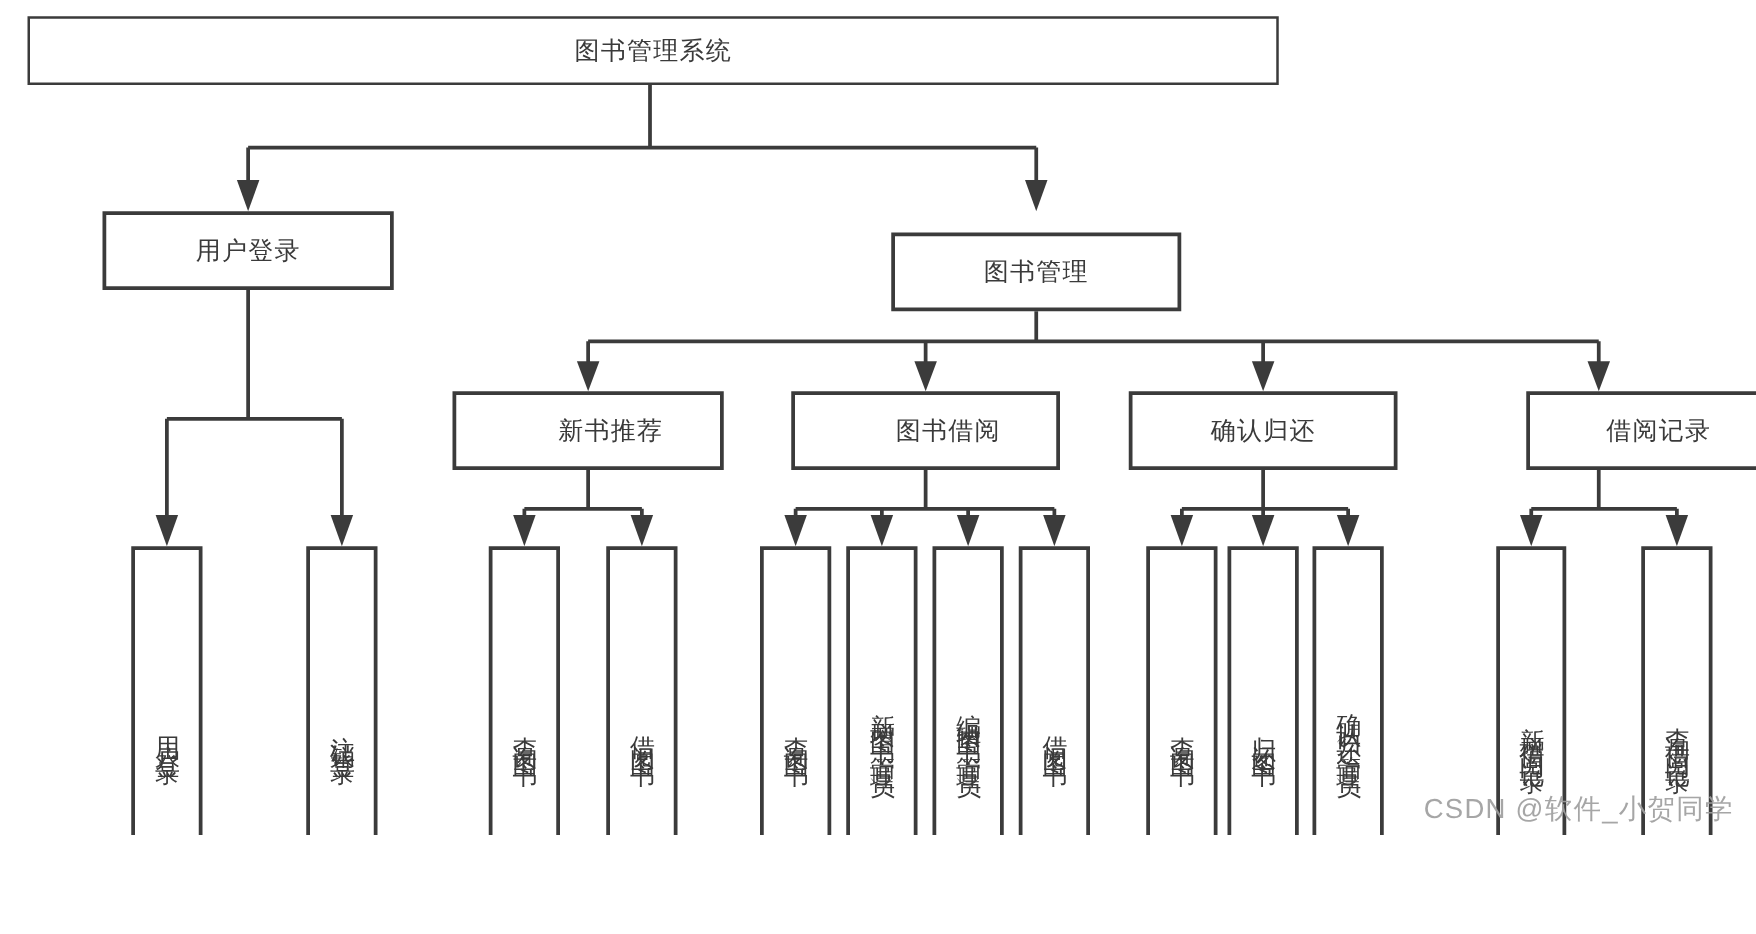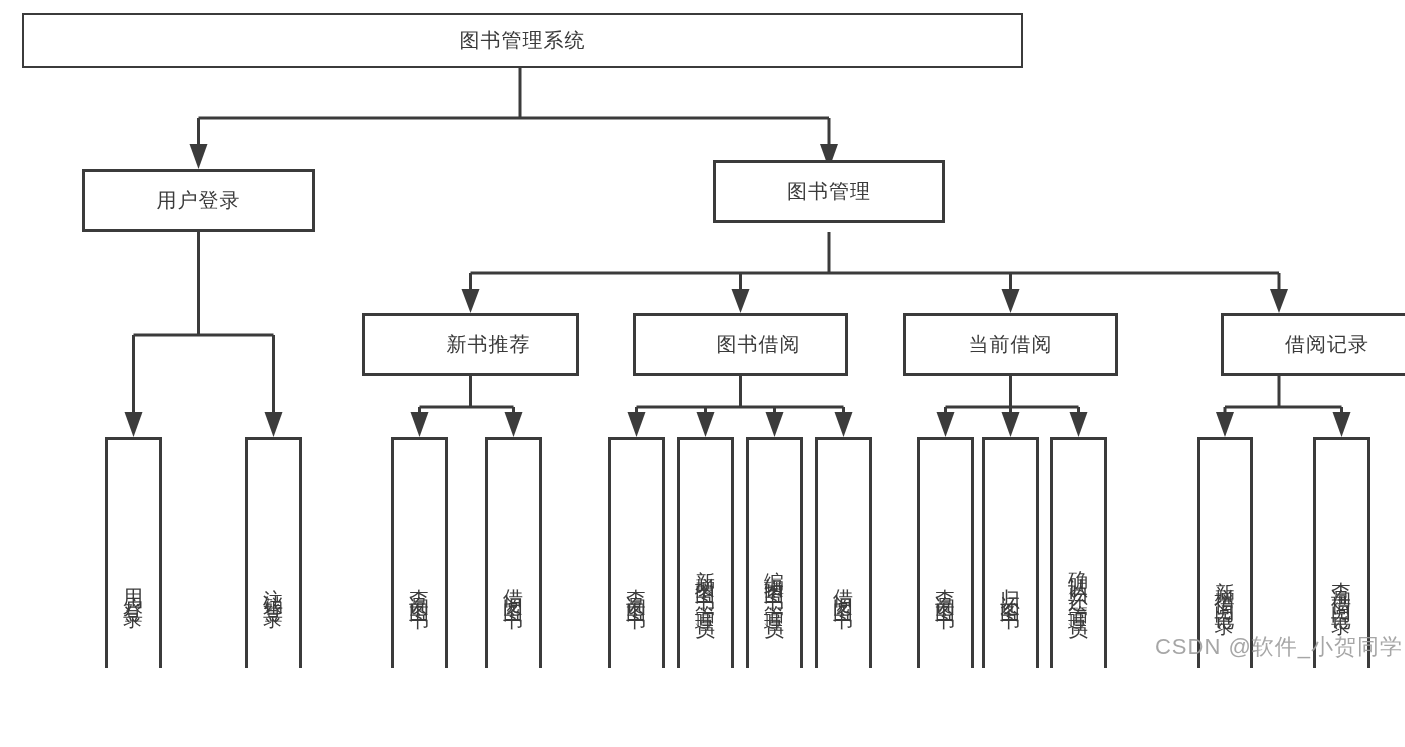--- a/index.html
+++ b/index.html
@@ -32,21 +32,21 @@
   .node.root { border-width: 2px; }
   .node .vtext {
     writing-mode: vertical-lr;
     text-orientation: mixed;
     letter-spacing: 7px;
     line-height: 1;
     white-space: nowrap;
   }
   .watermark {
     position: absolute;
-    right: 2px;
+    right: 18px;
     bottom: 6px;
     z-index: 3;
     font-size: 22px;
     color: rgba(158,158,158,0.92);
     letter-spacing: 1px;
     white-space: nowrap;
     margin-top: 35px;
   }
 </style>
 </head>
@@ -128,32 +128,32 @@
     </g>
   </svg>
 
   <div class="node root" style="left:22px; top:13px; width:1001px; height:55px;">
     <span>图书管理系统</span>
   </div>
 
   <div class="node" style="left:82px; top:169px; width:233px; height:63px;">
     <span>用户登录</span>
   </div>
-  <div class="node" style="left:713px; top:160px; width:232px; height:63px;">
+  <div class="node" style="left:713px; top:186px; width:232px; height:63px;">
     <span>图书管理</span>
   </div>
 
   <div class="node" style="left:362px; top:313px; width:217px; height:63px;padding-left:36px;">
     <span>新书推荐</span>
   </div>
   <div class="node" style="left:633px; top:313px; width:215px; height:63px;padding-left:36px;">
     <span>图书借阅</span>
   </div>
   <div class="node" style="left:903px; top:313px; width:215px; height:63px;">
-    <span>当前借阅</span>
+    <span>确认归还</span>
   </div>
   <div class="node" style="left:1173px; top:313px; width:212px; height:63px;margin-left:48px;">
     <span>借阅记录</span>
   </div>
 
   <div class="node" style="left:105px; top:437px; width:57px; height:299px;">
     <span class="vtext">用户登录</span>
   </div>
   <div class="node" style="left:245px; top:437px; width:57px; height:299px;">
     <span class="vtext">注销登录</span>

